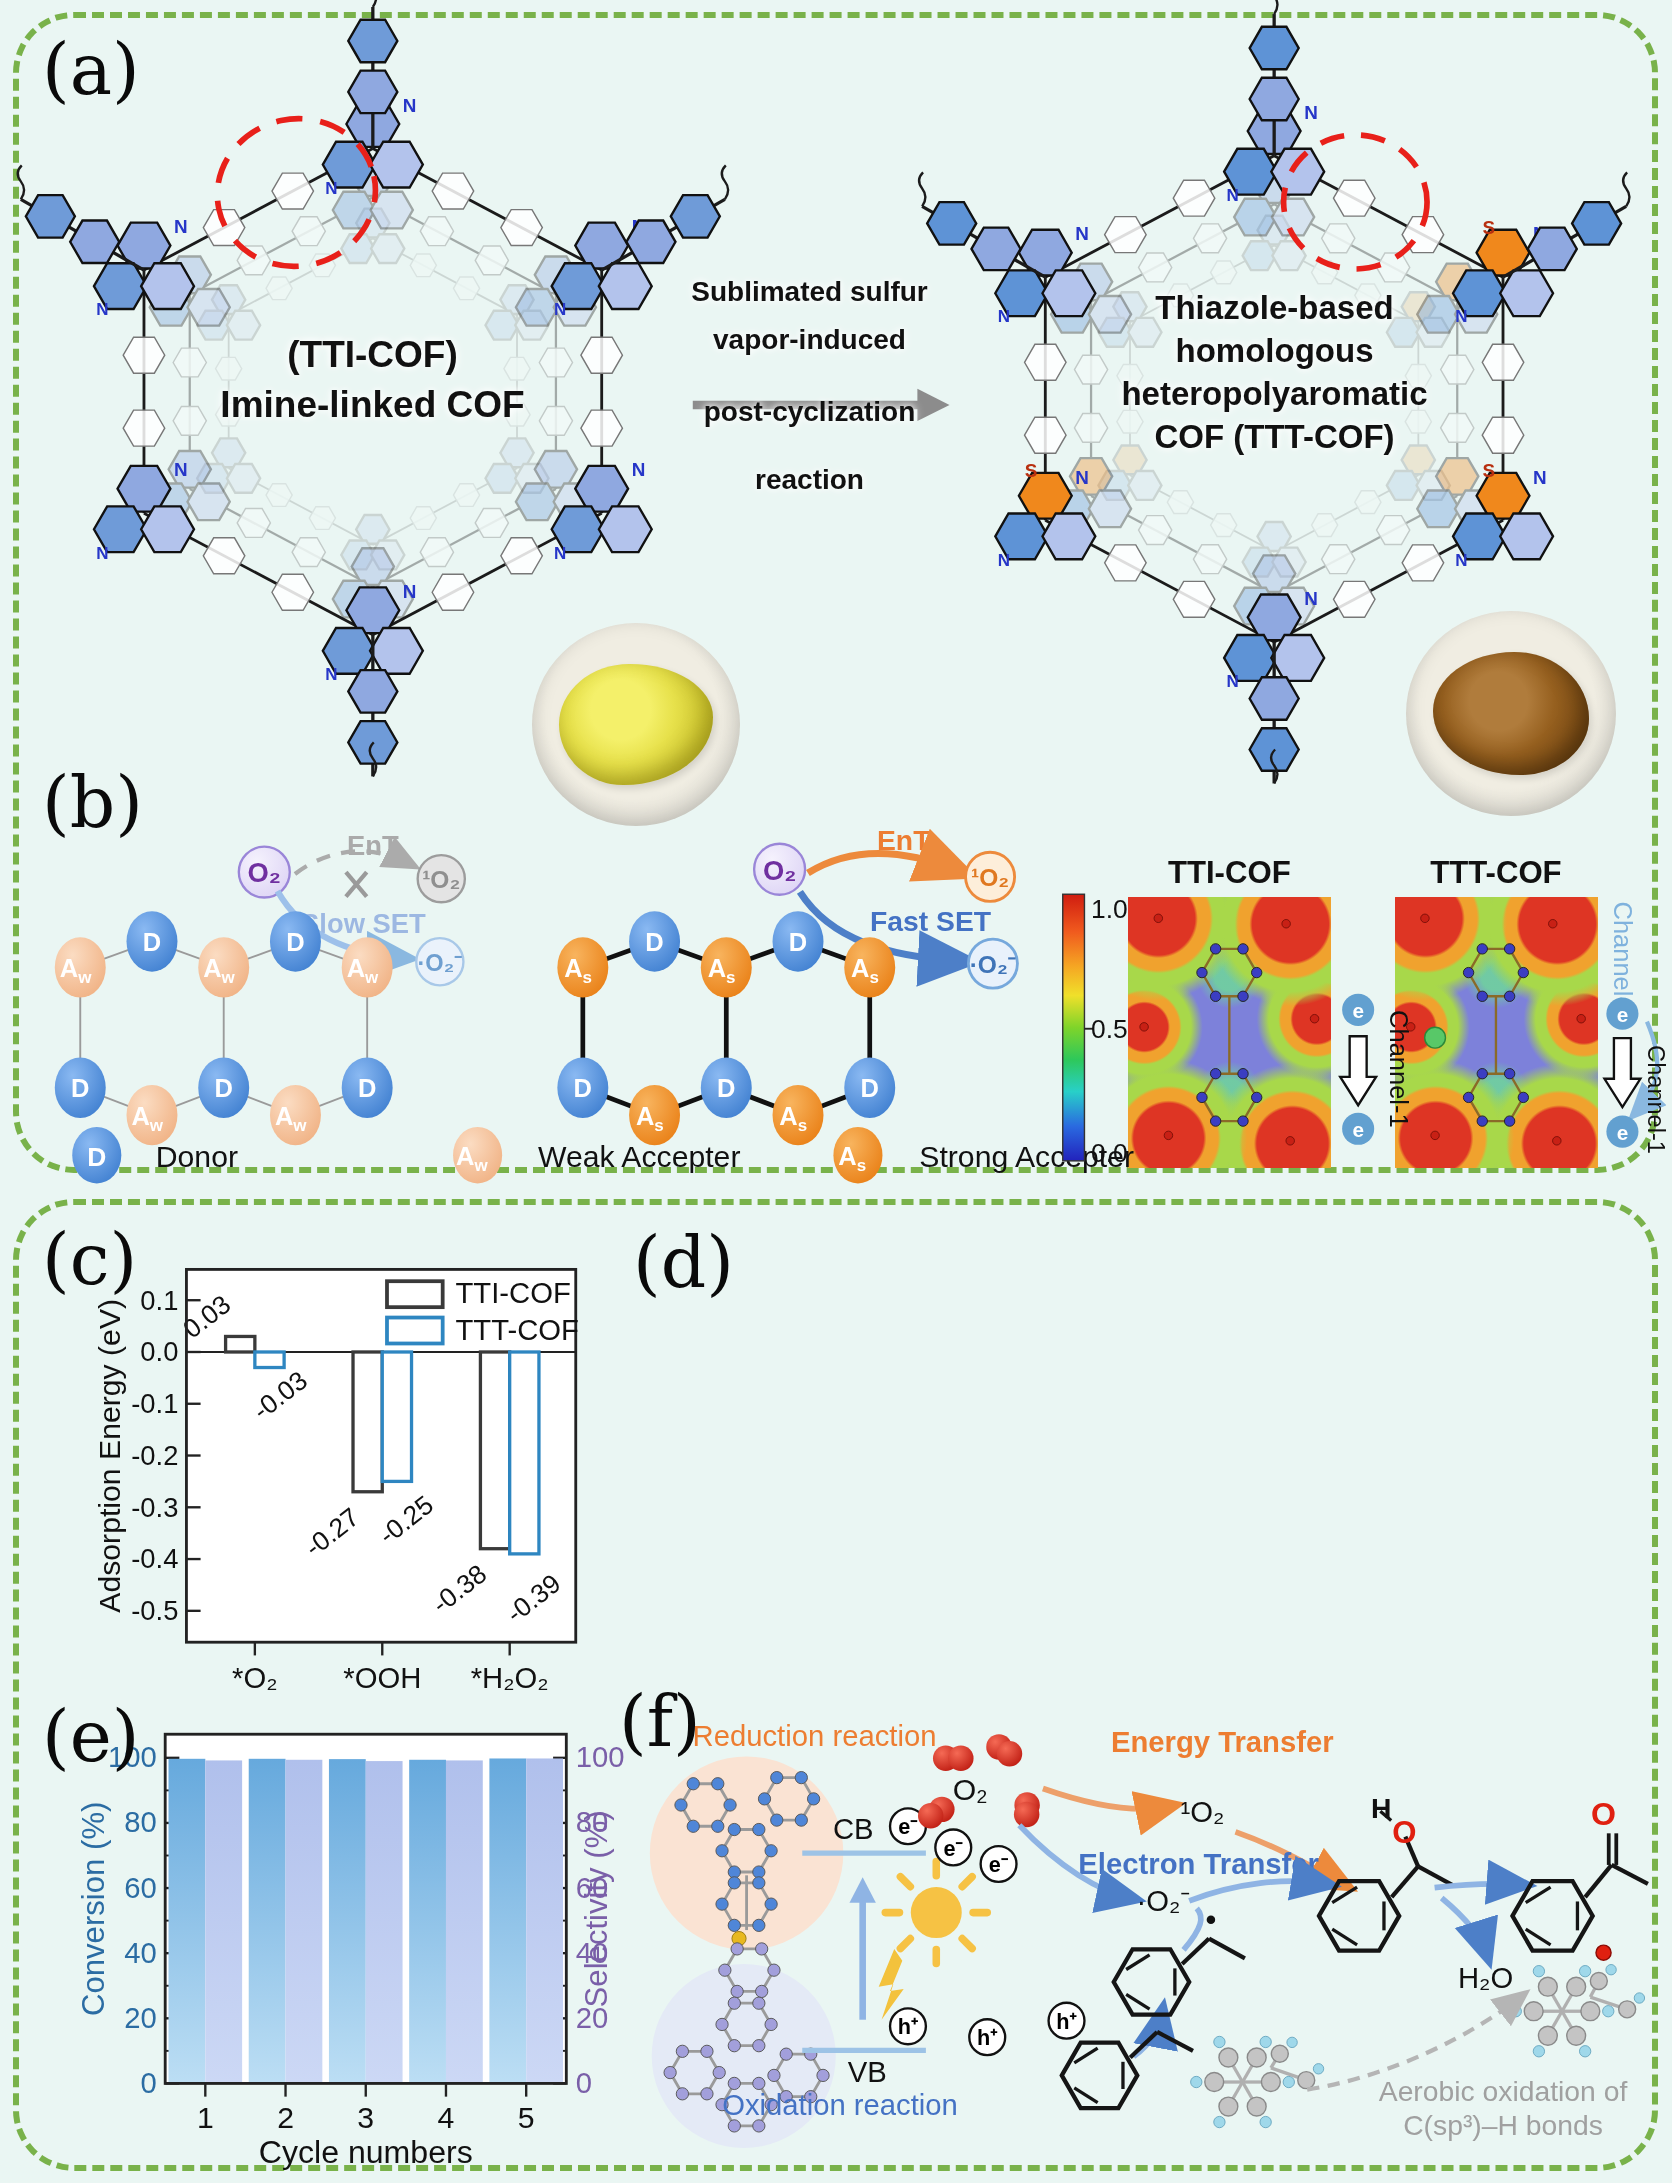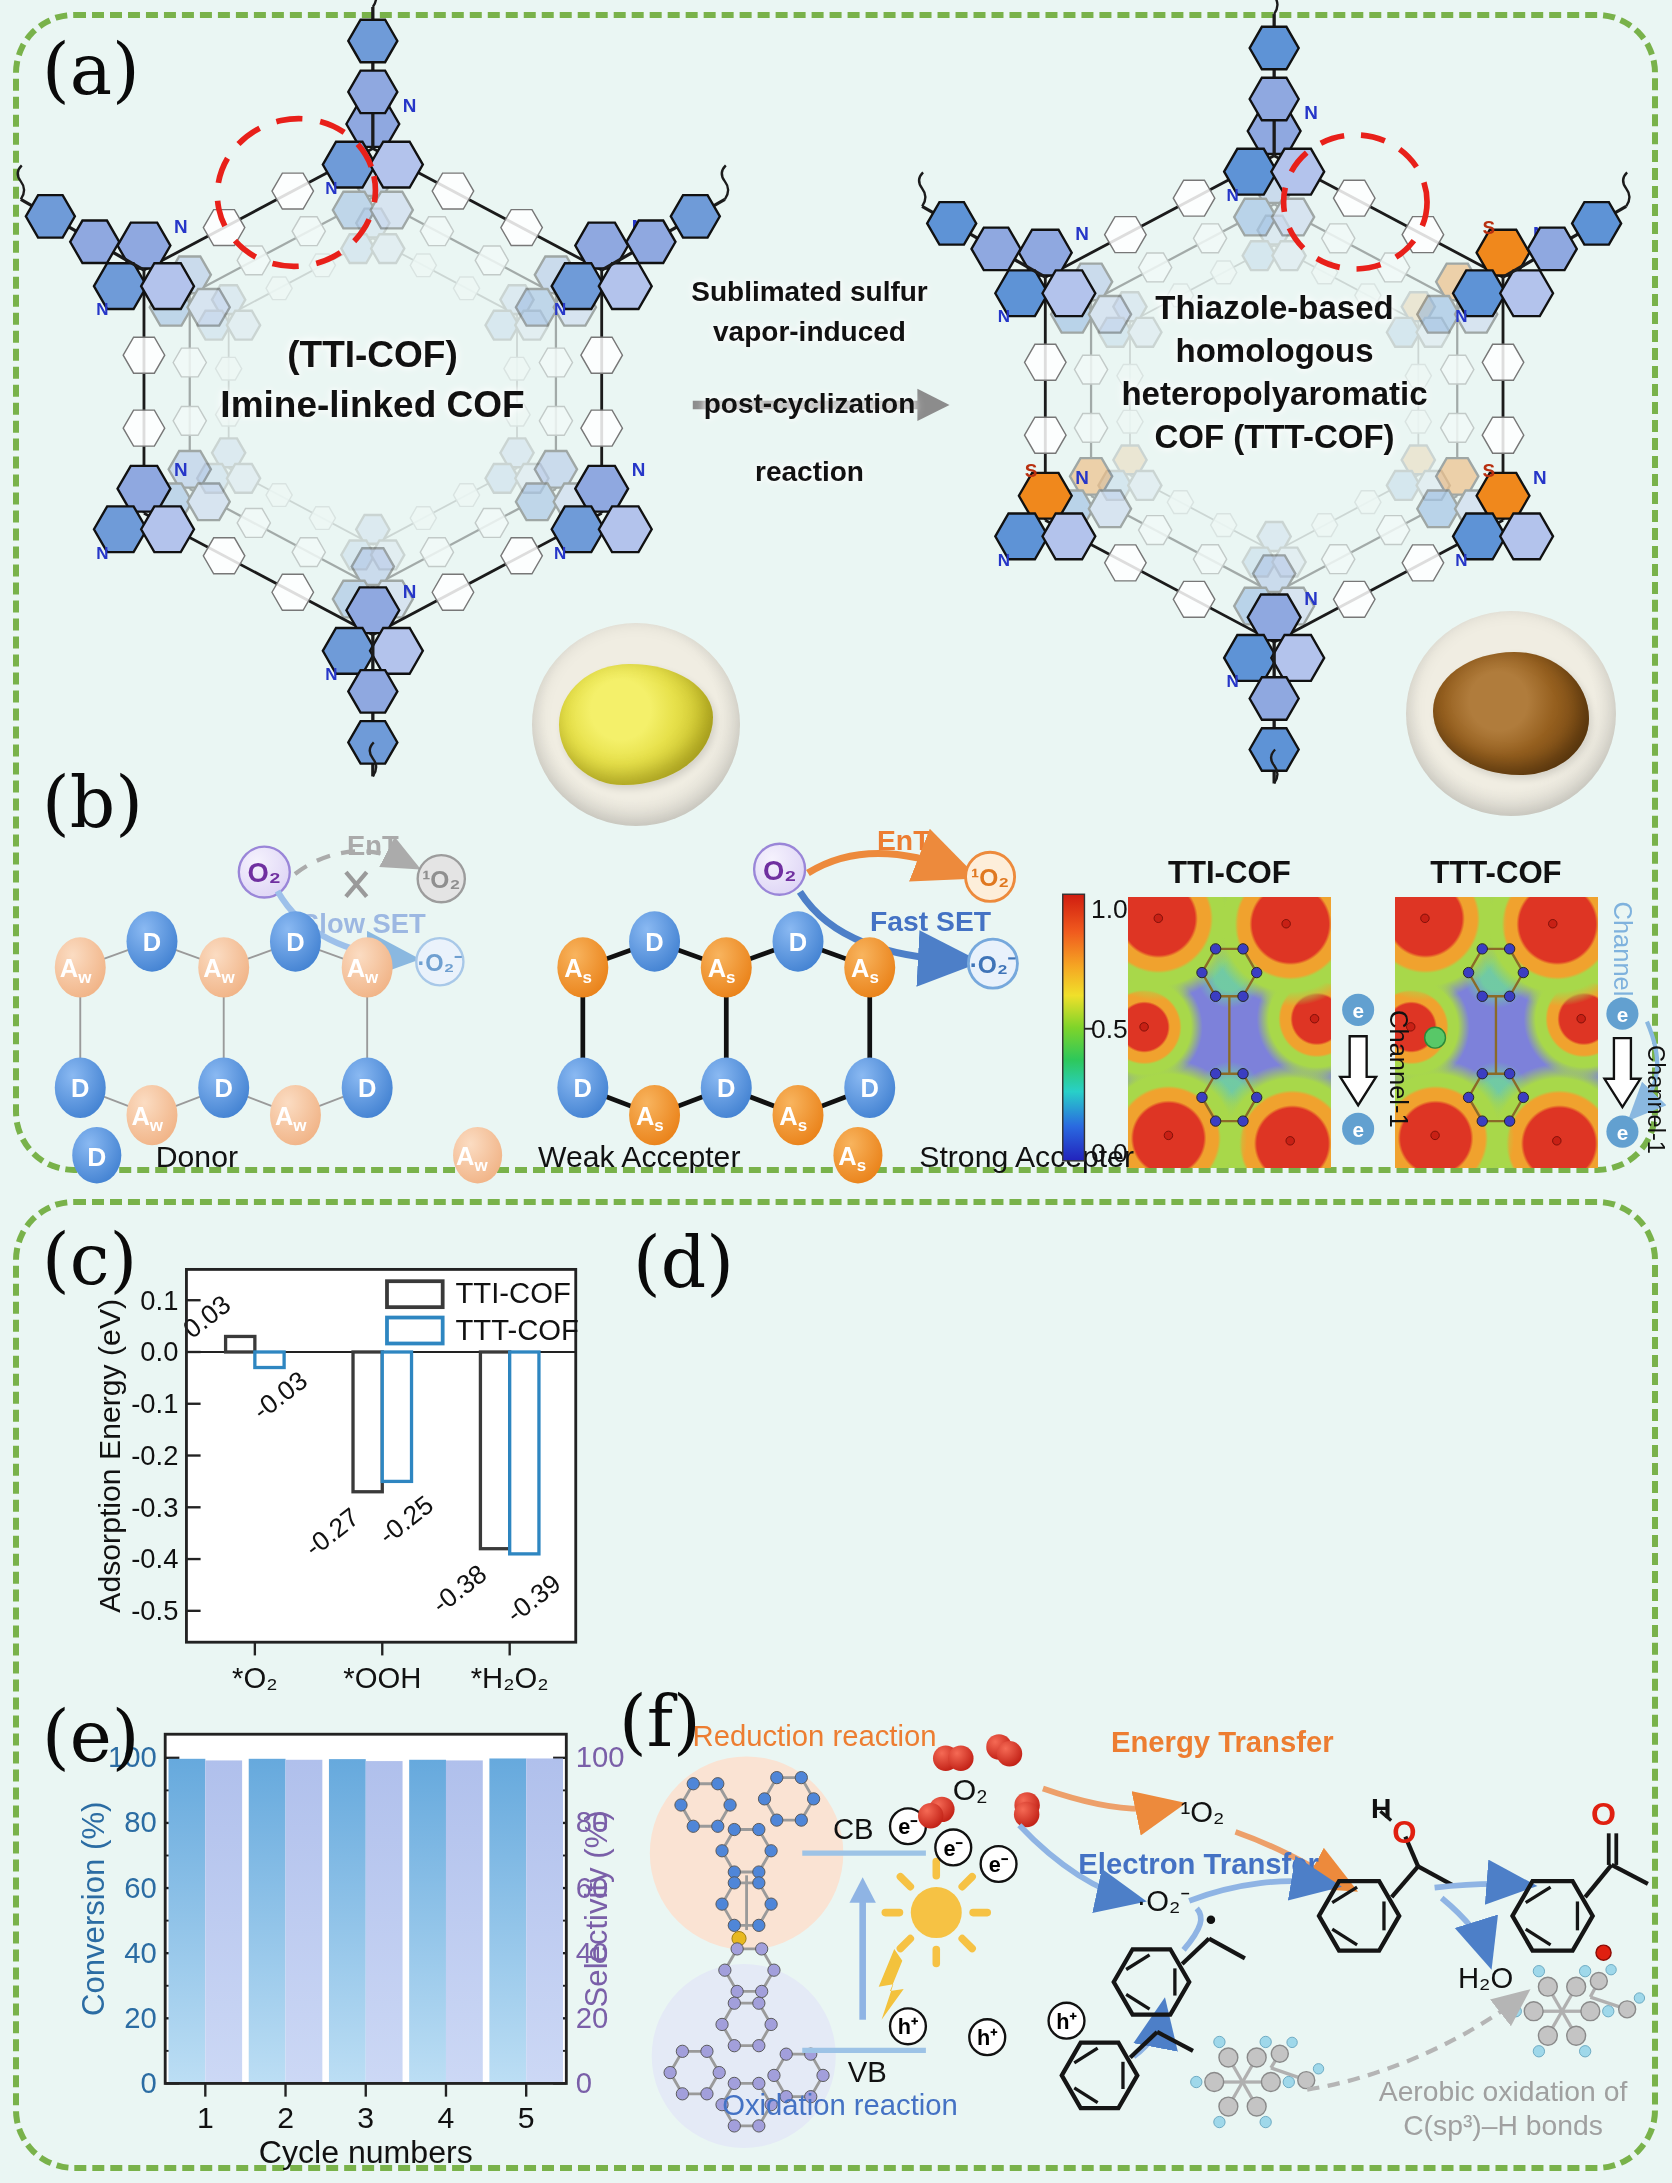--- a/index.html
+++ b/index.html
@@ -1040,21 +1040,21 @@
 <div class="plabel" style="left:633px;top:1221px;">(d)</div>
 <div class="plabel" style="left:42px;top:1695px;">(e)</div>
 <div class="plabel" style="left:619px;top:1680px;">(f)</div>
 
 <div class="atext" style="left:198px;top:330px;width:349px;font-size:37px;line-height:1.35;">
   <div>(TTI-COF)</div>
     <div>Imine-linked COF</div>
 </div>
 <div class="atext" style="left:668px;top:278px;width:283px;font-size:28px;line-height:1.0;">
   <div>Sublimated sulfur</div>
-  <div style="margin-top:12px;">vapor-induced</div>
+  <div style="margin-top:20px;">vapor-induced</div>
   <div style="margin-top:44px;">post-cyclization</div>
   <div style="margin-top:40px;">reaction</div>
 </div>
 <div class="atext" style="left:1100px;top:287px;width:349px;font-size:33px;line-height:1.3;">
   <div>Thiazole-based</div>
     <div>homologous</div>
   <div>heteropolyaromatic</div>
     <div>COF (TTT-COF)</div>
 </div>
 

